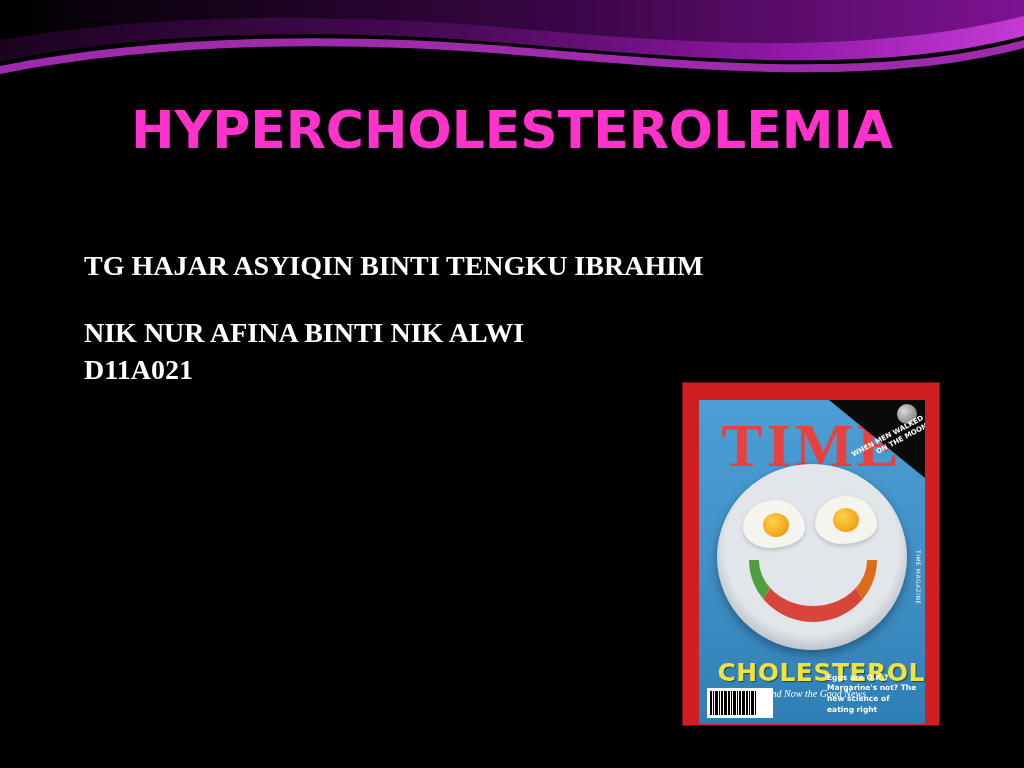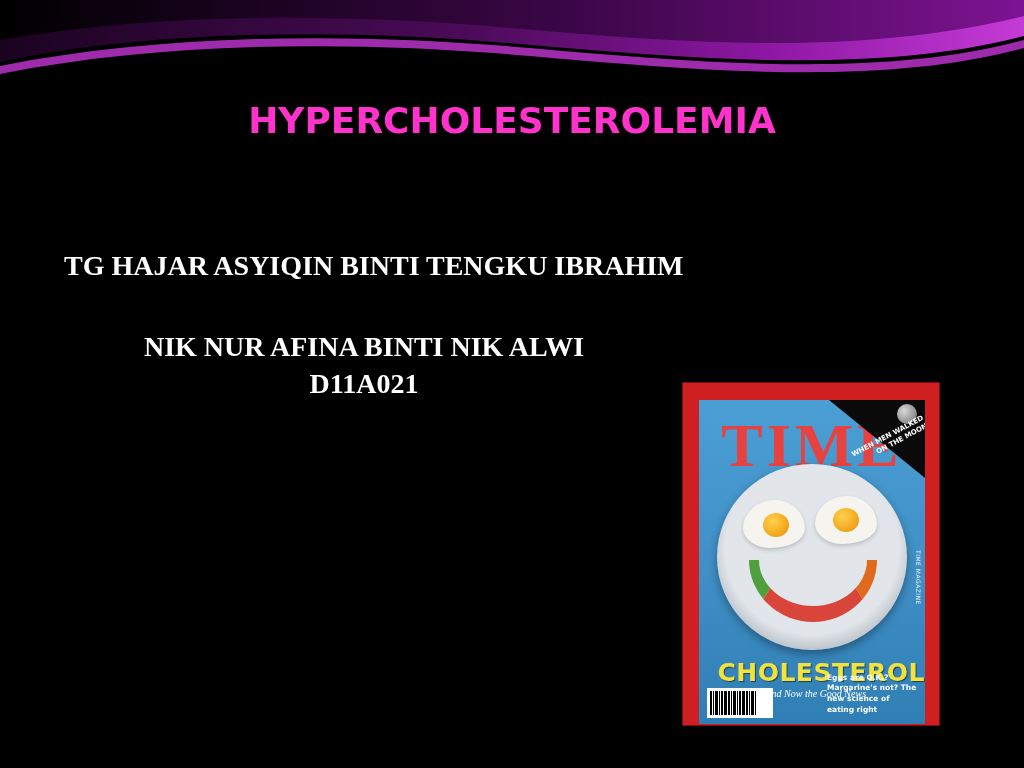--- a/index.html
+++ b/index.html
@@ -30,46 +30,46 @@
 
   
   .title {
     position: absolute;
     top: 100px;
     left: 0;
     width: 1024px;
     text-align: center;
     font-family: "DejaVu Sans", sans-serif;
     font-weight: bold;
-    font-size: 36px;
+    font-size: 52px;
     letter-spacing: 0px;
     color: #FF33CC;
     text-shadow:
        2px 0 0 #000, -2px 0 0 #000, 0 2px 0 #000, 0 -2px 0 #000,
        2px 2px 0 #000, -2px -2px 0 #000, 2px -2px 0 #000, -2px 2px 0 #000,
        3px 3px 1px rgba(0,0,0,0.9);
     white-space: nowrap;
   }
 
   
   .names {
     position: absolute;
-    left: 64px;
+    left: 84px;
     top: 248px;
     width: 600px;
     color: #FFFFFF;
     font-family: "Liberation Serif", serif;
     font-weight: bold;
     font-size: 28px;
     line-height: 1.32;
   }
   .name-entry { margin-bottom: 26px; }
   .name-entry .person { display: block; white-space: nowrap; }
   .name-entry .matric { display: block; }
-  .name-entry.spaced-extra { margin-top: 44px; text-align: center; }
+  .name-entry.spaced-extra { margin-top: 30px; }
 
   
   .cover {
     position: absolute;
     left: 682px;
     top: 382px;
     width: 258px;
     height: 344px;
     background: #cf1f20;
     overflow: hidden;

